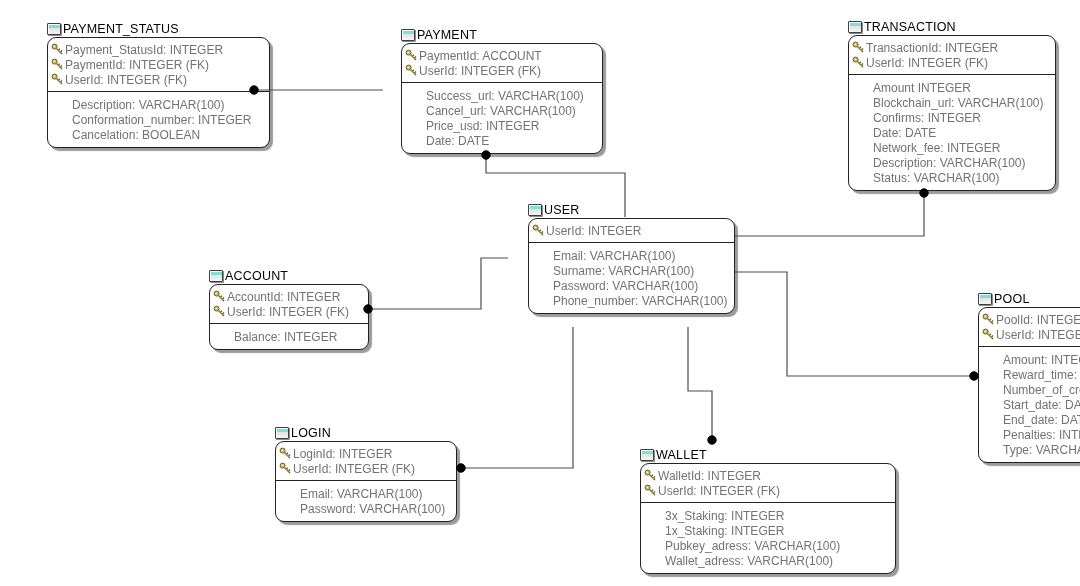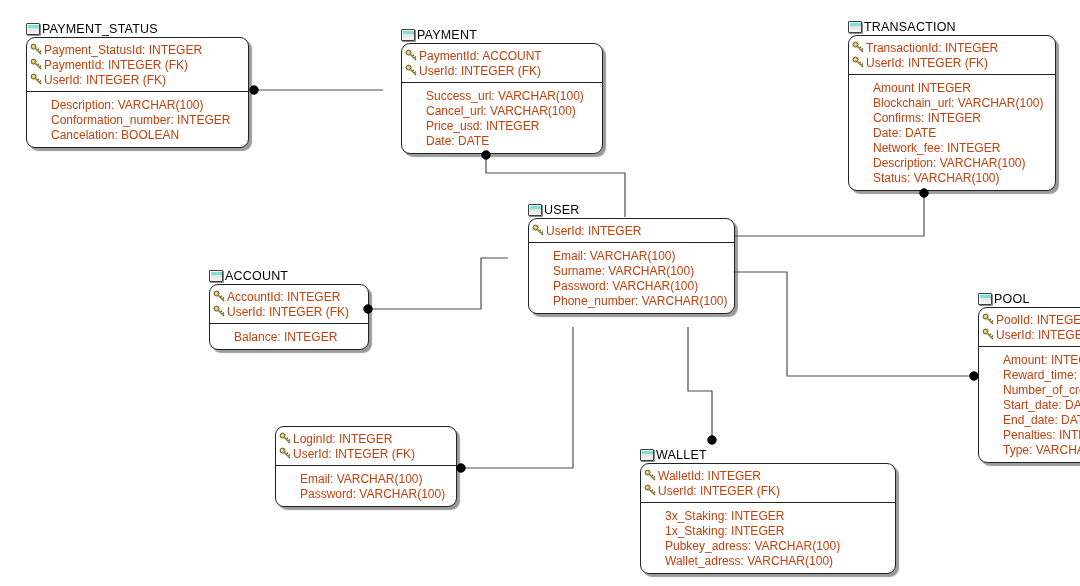--- a/index.html
+++ b/index.html
@@ -52,21 +52,21 @@
   }
 
   .keys-section { padding: 4px 4px 4px 3px; border-bottom: 1.2px solid #222222; }
   .attrs-section { padding: 5px 4px 5px 3px; }
 
   .row {
     height: 15px;
     display: flex;
     align-items: center;
     font-size: 12px;
-    color: #c2410c;
+    color: #737373;
     white-space: nowrap;
     overflow: hidden;
   }
   .row.key-row .row-text { margin-left: 1px; }
   .row.attr-row { padding-left: 21px; }
 
   .key-icon { width: 13px; height: 13px; flex: 0 0 13px; }
 
   #connector-layer {
     position: absolute;
@@ -75,21 +75,21 @@
     pointer-events: none;
   }
   #connector-layer polyline { fill: none; stroke: #4d4d4d; stroke-width: 1.2; }
   #connector-layer circle { fill: #000000; stroke: #000000; }
 </style>
 </head>
 <body>
 
 <div id="canvas">
 
-  <div class="entity" style="left:26px; top:22px; width:223px;">
+  <div class="entity" style="left:47px; top:22px; width:223px;">
     <div class="entity-title">
       <span class="table-icon"></span>
       <span class="title-text">PAYMENT_STATUS</span>
     </div>
     <div class="entity-box">
       <div class="keys-section">
           <div class="row key-row">
             <svg class="key-icon" viewBox="0 0 13 13">
               <circle cx="3.6" cy="3.6" r="2.5" fill="#d4bf6a" stroke="#6b5a1e" stroke-width="1"></circle>
               <circle cx="3.2" cy="3.2" r="0.8" fill="#fdf6d8" stroke="none"></circle>
@@ -340,20 +340,24 @@
             <span class="row-text">Penalties: INTEGER</span>
           </div>
           <div class="row attr-row">
             <span class="row-text">Type: VARCHAR(100)</span>
           </div>
         </div>
     </div>
   </div>
 
   <div class="entity" style="left:275px; top:426px; width:182px;">
+    <div class="entity-title">
+      <span class="table-icon"></span>
+      <span class="title-text">LOGIN</span>
+    </div>
     <div class="entity-box">
       <div class="keys-section">
           <div class="row key-row">
             <svg class="key-icon" viewBox="0 0 13 13">
               <circle cx="3.6" cy="3.6" r="2.5" fill="#d4bf6a" stroke="#6b5a1e" stroke-width="1"></circle>
               <circle cx="3.2" cy="3.2" r="0.8" fill="#fdf6d8" stroke="none"></circle>
               <path d="M5.5 5.5 L11 11 M9.2 9.2 L11 7.4 M7.3 7.3 L8.9 5.7" fill="none" stroke="#6b5a1e" stroke-width="1.4"></path>
               <path d="M5.6 5.0 L10.6 10.0" fill="none" stroke="#d4bf6a" stroke-width="0.8"></path>
             </svg>
             <span class="row-text">LoginId: INTEGER</span>

